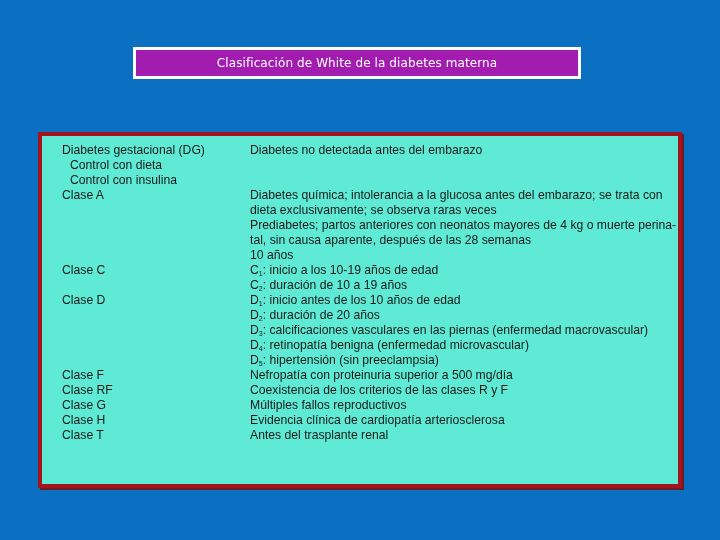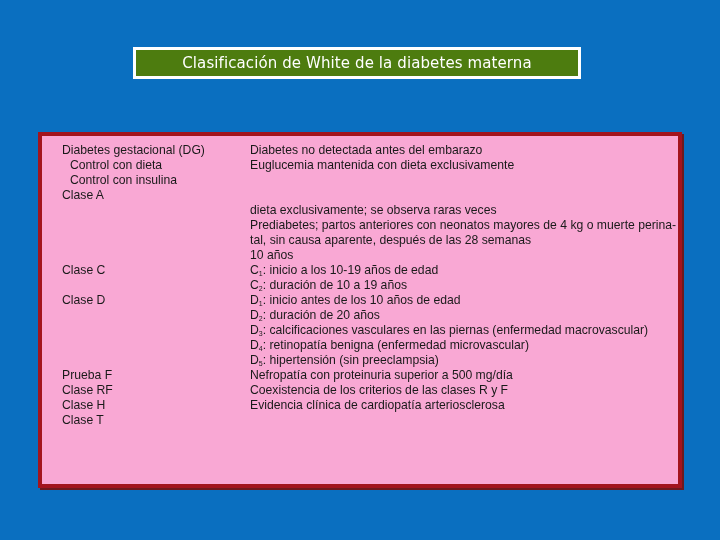--- a/index.html
+++ b/index.html
@@ -7,34 +7,34 @@
       width: 720px; height: 540px;
       background: #0a6fc0;
       position: relative;
       overflow: hidden;
       font-family: "Liberation Sans", sans-serif;
     }
     .title-bar {
       position: absolute;
       left: 133px; top: 47px;
       width: 442px; height: 26px;
-      background: #4d7c0f;
+      background: #a21caf;
       border: 3px solid #ffffff;
       color: #ffffff;
       font-family: "DejaVu Sans", sans-serif;
-      font-size: 15px;
+      font-size: 12px;
       line-height: 26px;
       text-align: center;
       letter-spacing: 0.1px;
     }
     .table-box {
       position: absolute;
       left: 38px; top: 132px;
       width: 636px; height: 348px;
-      background: #f9a8d4;
+      background: #5eead4;
       border: 4px solid #a3141e;
       box-shadow: 2px 2px 0 #6e1a1e;
     }
     .rows {
       position: absolute;
       left: 0; top: 7px;
       width: 100%;
     }
     .row {
       position: relative;
@@ -64,27 +64,27 @@
 <div class="title-bar">Clasificación de White de la diabetes materna</div>
 
 <div class="table-box">
   <div class="rows" id="rows">
       <div class="row">
         <span class="label">Diabetes gestacional (DG)</span>
         <span class="desc">Diabetes no detectada antes del embarazo</span>
       </div>
       <div class="row">
         <span class="label indent">Control con dieta</span>
-        <span class="desc">Euglucemia mantenida con dieta exclusivamente</span>
       </div>
       <div class="row">
         <span class="label indent">Control con insulina</span>
       </div>
       <div class="row">
         <span class="label">Clase A</span>
+        <span class="desc">Diabetes química; intolerancia a la glucosa antes del embarazo; se trata con</span>
       </div>
       <div class="row">
         <span class="label"></span>
         <span class="desc cont">dieta exclusivamente; se observa raras veces</span>
       </div>
       <div class="row">
         <span class="label"></span>
         <span class="desc">Prediabetes; partos anteriores con neonatos mayores de 4 kg o muerte perina-</span>
       </div>
       <div class="row">
@@ -117,28 +117,33 @@
       </div>
       <div class="row">
         <span class="label"></span>
         <span class="desc"><span>D</span><sub>4</sub><span>: retinopatía benigna (enfermedad microvascular)</span></span>
       </div>
       <div class="row">
         <span class="label"></span>
         <span class="desc"><span>D</span><sub>5</sub><span>: hipertensión (sin preeclampsia)</span></span>
       </div>
       <div class="row">
-        <span class="label">Prueba F</span>
+        <span class="label">Clase F</span>
         <span class="desc">Nefropatía con proteinuria superior a 500 mg/día</span>
       </div>
       <div class="row">
         <span class="label">Clase RF</span>
         <span class="desc">Coexistencia de los criterios de las clases R y F</span>
       </div>
       <div class="row">
+        <span class="label">Clase G</span>
+        <span class="desc">Múltiples fallos reproductivos</span>
+      </div>
+      <div class="row">
         <span class="label">Clase H</span>
         <span class="desc">Evidencia clínica de cardiopatía arteriosclerosa</span>
       </div>
       <div class="row">
         <span class="label">Clase T</span>
+        <span class="desc">Antes del trasplante renal</span>
       </div>
     </div>
 </div>
 
 </body></html>

